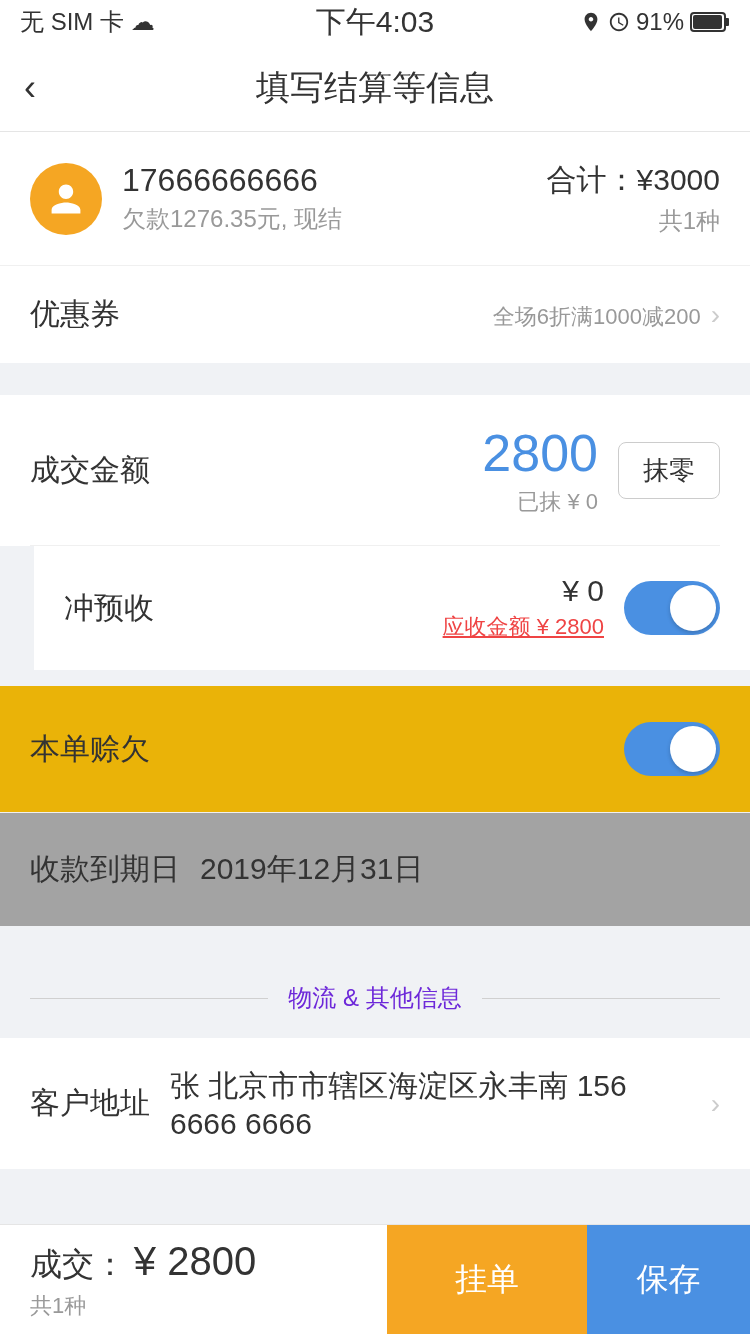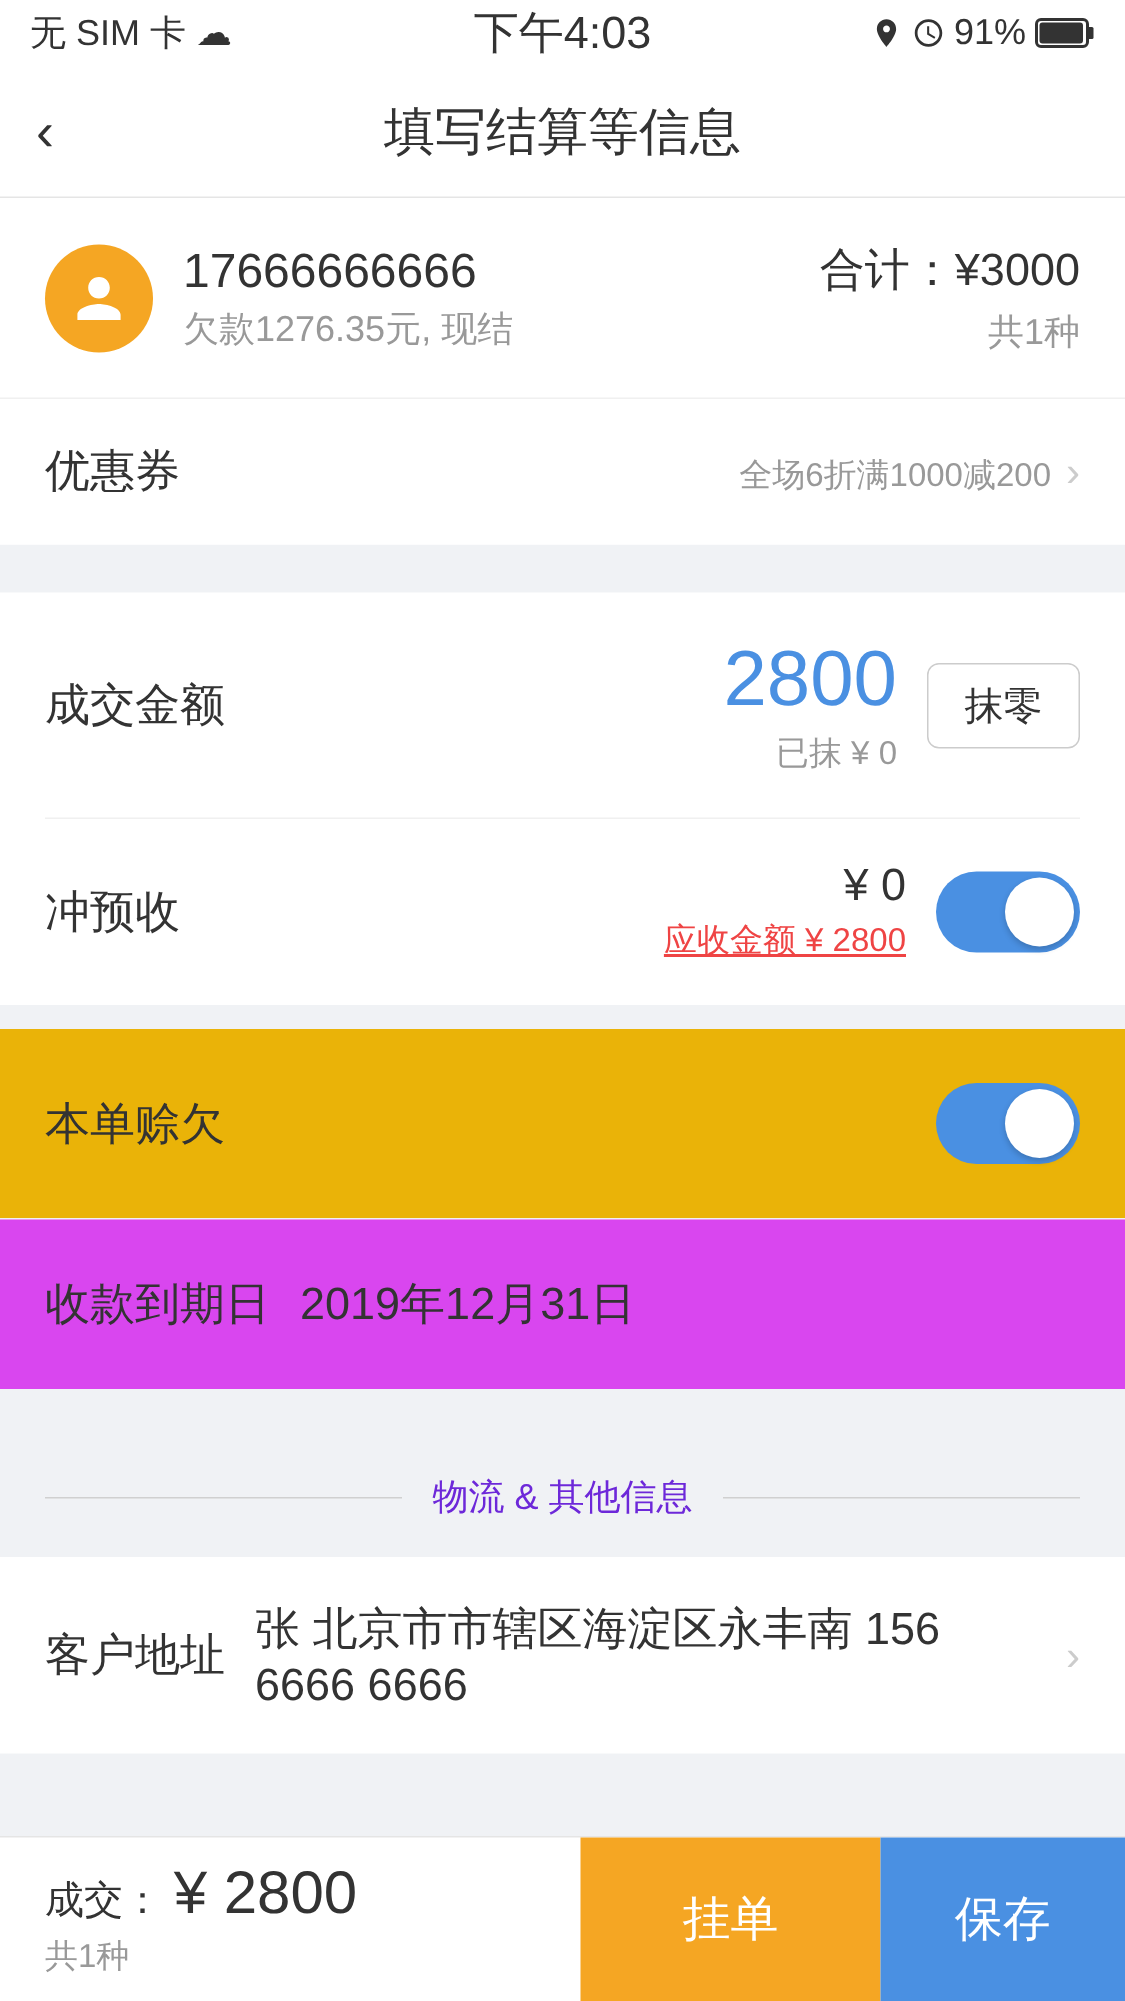--- a/index.html
+++ b/index.html
@@ -138,20 +138,21 @@
       cursor: pointer;
     }
 
     
     .prereceive-row {
       display: flex;
       align-items: center;
       justify-content: space-between;
       padding: 28px 30px;
       background: #fff;
+      margin-left: 34px;
     }
     .prereceive-label { font-size: 30px; color: #333; }
     .prereceive-right { display: flex; align-items: center; gap: 20px; }
     .prereceive-value-wrap { text-align: right; }
     .prereceive-value { font-size: 30px; color: #333; }
     .prereceive-sub { font-size: 22px; color: #ef4444; margin-top: 4px; text-decoration: underline; }
 
     
     .toggle {
       width: 96px;
@@ -180,21 +181,21 @@
       padding: 36px 30px;
       background: #eab308;
     }
     .debt-label { font-size: 30px; color: #333; }
 
     
     .due-date-row {
       display: flex;
       align-items: flex-start;
       padding: 36px 30px;
-      background: #d946ef;
+      background: #a3a3a3;
       border-top: 1px solid #f0f0f0;
     }
     .due-date-label { font-size: 30px; color: #333; margin-right: 20px; }
     .due-date-value { font-size: 30px; color: #333; }
 
     
     .section-header {
       display: flex;
       align-items: center;
       justify-content: center;
@@ -232,21 +233,21 @@
       height: 110px;
       background: #fff;
       display: flex;
       align-items: center;
       border-top: 1px solid #e5e5e5;
     }
     .bottom-summary {
       flex: 1;
       padding: 0 30px;
     }
-    .bottom-deal { font-size: 26px; color: #333; }
+    .bottom-deal { font-size: 32px; color: #333; }
     .bottom-amount { font-size: 40px; color: #333; font-weight: 500; display: inline; }
     .bottom-count { font-size: 22px; color: #999; margin-top: 4px; }
     .bottom-btn-pending {
       width: 200px;
       height: 110px;
       background: #f5a623;
       color: #fff;
       font-size: 32px;
       display: flex;
       align-items: center;

